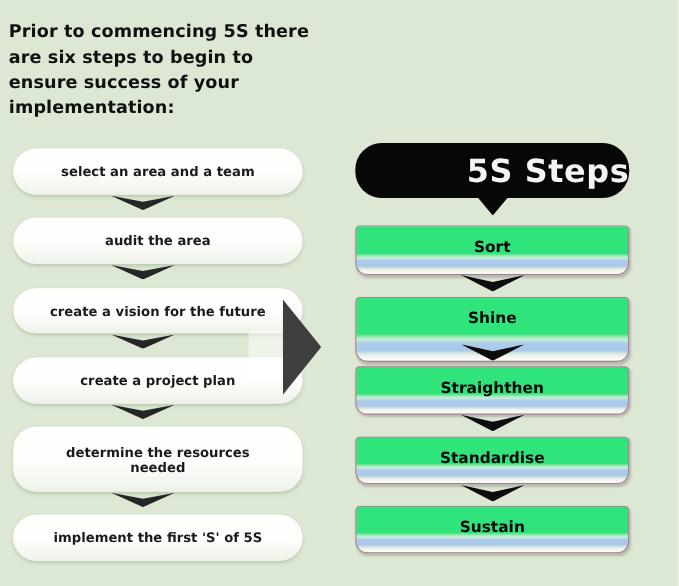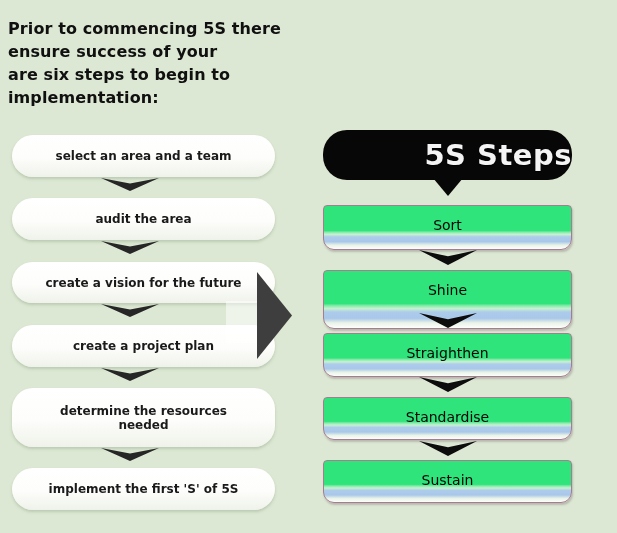--- a/index.html
+++ b/index.html
@@ -71,33 +71,33 @@
     position:absolute; left:323px; width:249px; height:45px;
     box-sizing:border-box;
     border:1px solid var(--box-border,#a77b90);
     border-radius:4px 4px 11px 11px;
     background:linear-gradient(180deg,
       var(--step-green,#2ee47b) 0%, var(--step-green,#2ee47b) 57%,
       #86ebaa 61%, #c6f2d0 66%,
       #adcbeb 72%, #a9c8e9 83%,
       #e9f3e7 91%, #fdfefc 100%);
     box-shadow:1px 2px 2px rgba(120,100,110,0.35);
-    text-align:center; font-weight:normal; font-size:14px; color:#050505;
+    text-align:center; font-weight:bold; font-size:14px; color:#050505;
     padding-top:11px;
   }
 </style>
 </head>
 <body>
 
 <div class="canvas">
 
   <div class="intro">
     <div>Prior to commencing 5S there</div>
+    <div>are six steps to begin to</div>
     <div>ensure success of your</div>
-    <div>are six steps to begin to</div>
     <div>implementation:</div>
   </div>
 
   <div class="wbox" style="top:135px;height:42px">
     <span>select an area and a team</span>
   </div>
   <div class="chev l" style="top:178px"></div>
 
   <div class="wbox" style="top:198px;height:42px">
     <span>audit the area</span>

